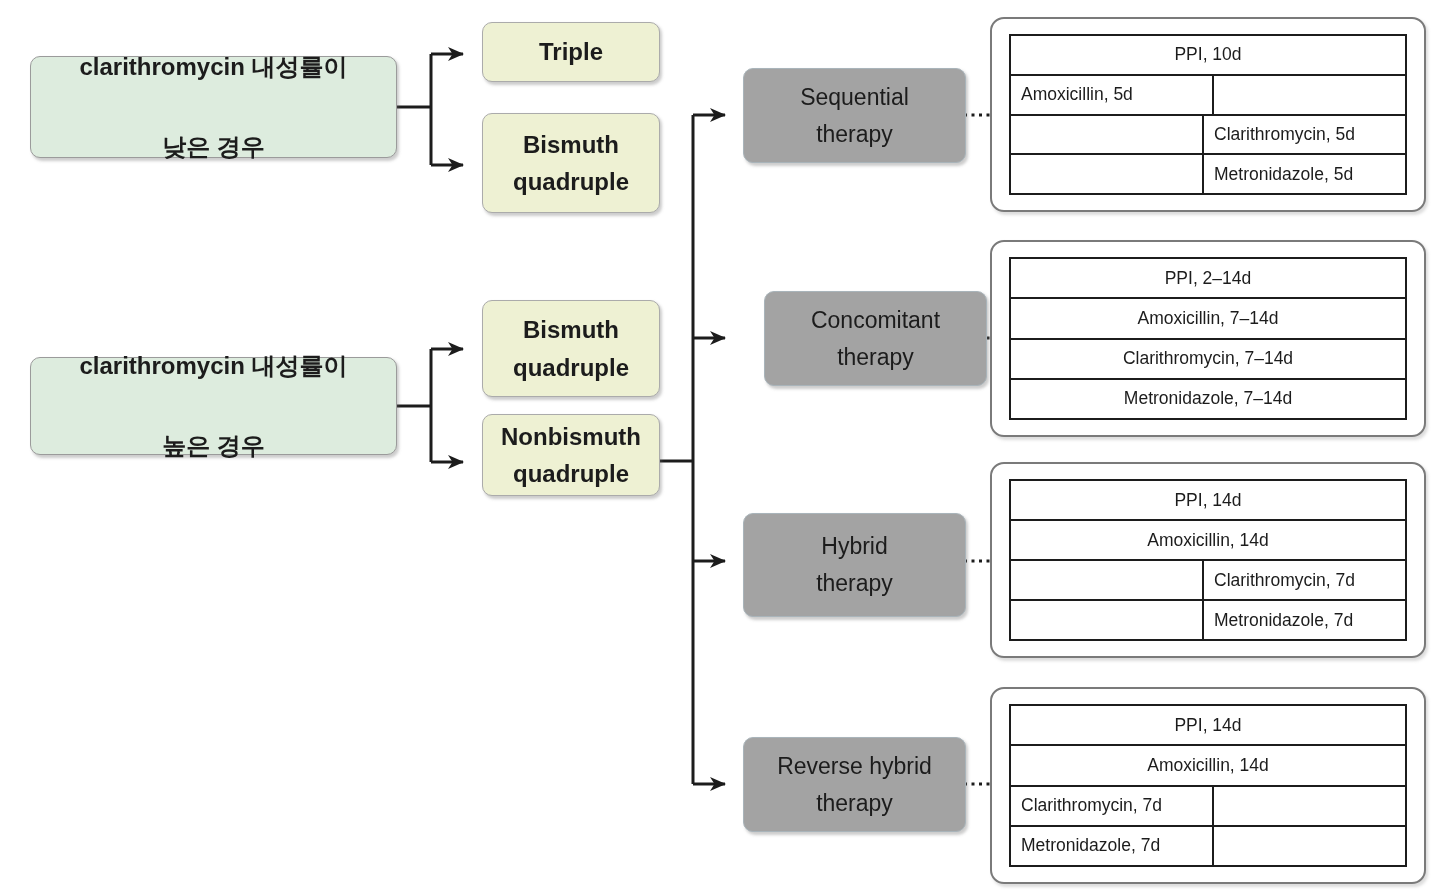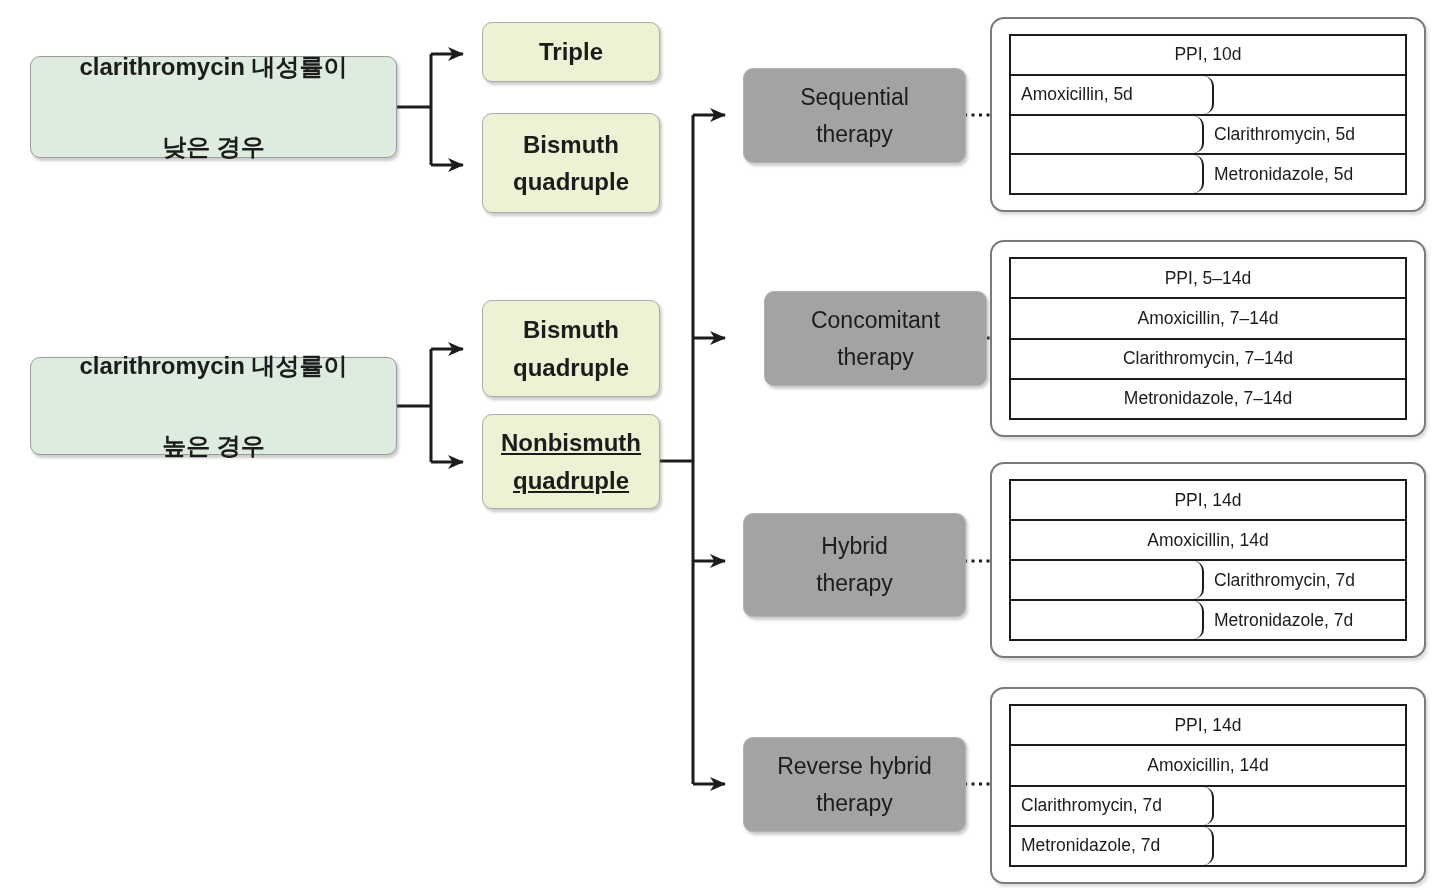--- a/index.html
+++ b/index.html
@@ -21,21 +21,21 @@
   .yellow { background:#eef1d3; border:1.6px solid #ababab; font-weight:700; font-size:24px; line-height:1.55; padding:0 14px; }
   .blue   { background:#a3a3a3; border:1.6px solid #a9b4ba; font-weight:400; font-size:23px; line-height:1.6; }
 
   .card {
     position:absolute; background:#ffffff; border:2px solid #7a7a7a; border-radius:14px;
     padding:15px 17px; box-sizing:border-box; box-shadow:2px 2.5px 3px rgba(120,120,120,0.25);
   }
   .rtable { width:100%; height:100%; border:2px solid #1c1c1c; display:flex; flex-direction:column; box-sizing:border-box; }
   .trow { flex:1; display:flex; min-height:0; }
   .trow + .trow { border-top:2px solid #1c1c1c; }
-  .cell { flex:1; display:flex; align-items:center; font-size:17.5px; overflow:hidden; white-space:nowrap;border-radius:10px; }
+  .cell { flex:1; display:flex; align-items:center; font-size:17.5px; overflow:hidden; white-space:nowrap; }
   .cell.c { justify-content:center; }
   .cell.l { justify-content:flex-start; padding-left:10px; }
   .trow.split .cell:first-child { border-right:2px solid #1c1c1c; }
 </style>
 </head>
 <body>
 
 <div class="canvas">
 
   <svg class="connectors" viewBox="0 0 1448 890">
@@ -88,21 +88,21 @@
   </div>
 
   <div class="node yellow" style="left:482px; top:113px; width:178px; height:100px;">
     <span class="ln">Bismuth quadruple</span>
   </div>
 
   <div class="node yellow" style="left:482px; top:300px; width:178px; height:97px;">
     <span class="ln">Bismuth quadruple</span>
   </div>
 
-  <div class="node yellow" style="left:482px; top:414px; width:178px; height:95px;text-decoration:underline;">
+  <div class="node yellow" style="left:482px; top:414px; width:178px; height:82px;">
     <span class="ln">Nonbismuth quadruple</span>
   </div>
 
   <div class="node blue" style="left:743px; top:68px; width:223px; height:95px;">
     <span class="ln">Sequential</span>
     <span class="ln">therapy</span>
   </div>
 
   <div class="node blue" style="left:743px; top:291px; width:223px; height:95px;margin-left:21px;">
     <span class="ln">Concomitant</span>
@@ -135,21 +135,21 @@
       <div class="trow split">
         <div class="cell"></div>
         <div class="cell l">Metronidazole, 5d</div>
       </div>
     </div>
   </div>
 
   <div class="card" style="left:990px; top:240px; width:436px; height:197px;">
     <div class="rtable">
       <div class="trow full">
-        <div class="cell c">PPI, 5–14d</div>
+        <div class="cell c">PPI, 2–14d</div>
       </div>
       <div class="trow full">
         <div class="cell c">Amoxicillin, 7–14d</div>
       </div>
       <div class="trow full">
         <div class="cell c">Clarithromycin, 7–14d</div>
       </div>
       <div class="trow full">
         <div class="cell c">Metronidazole, 7–14d</div>
       </div>

